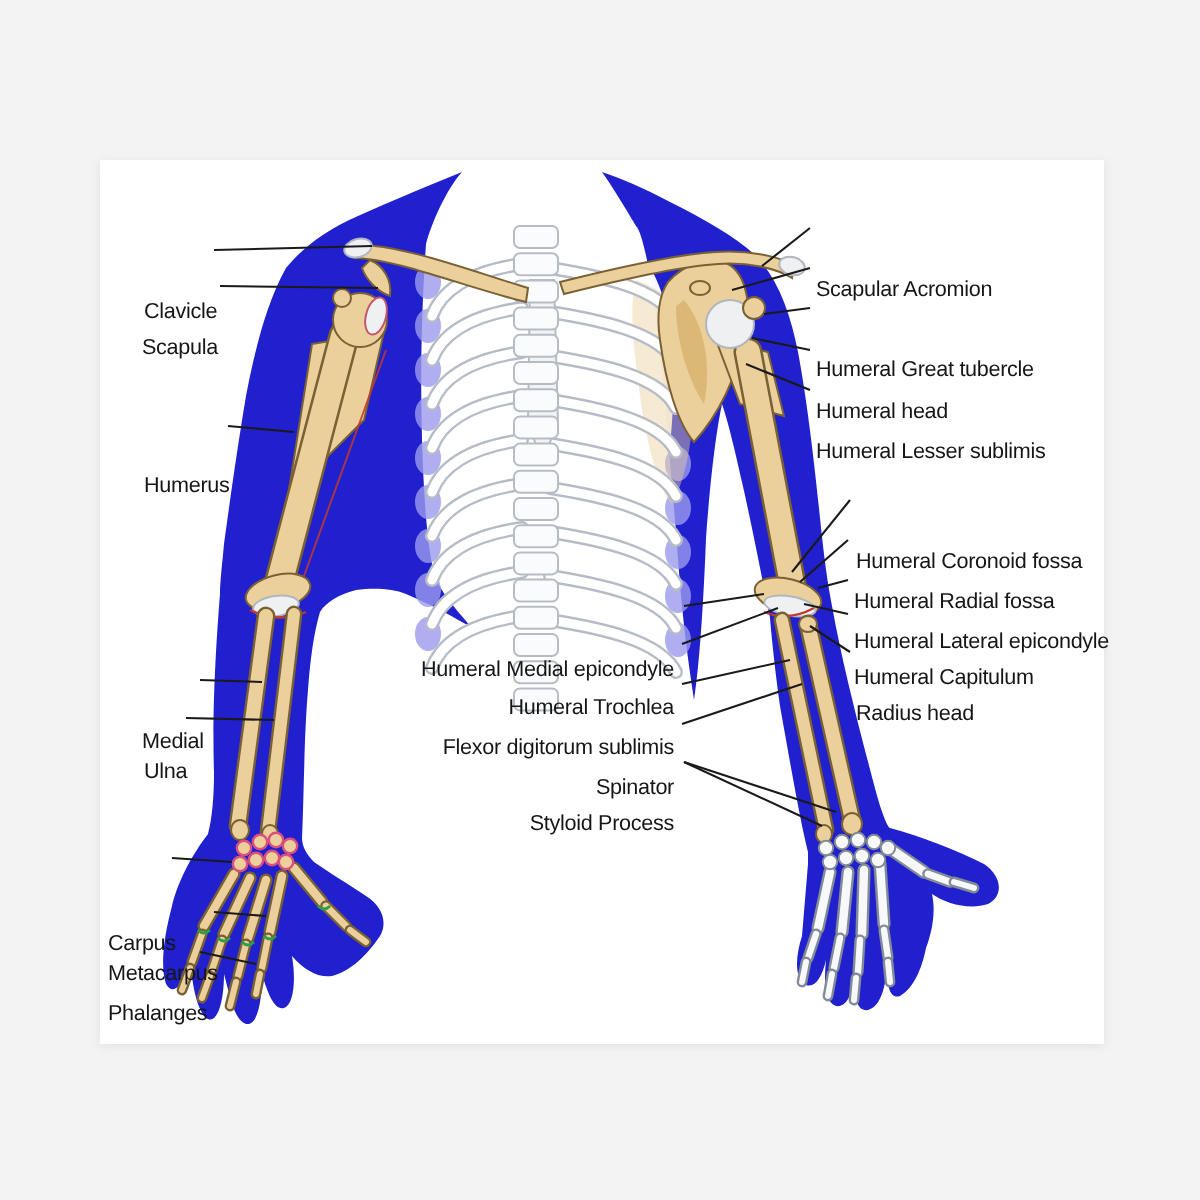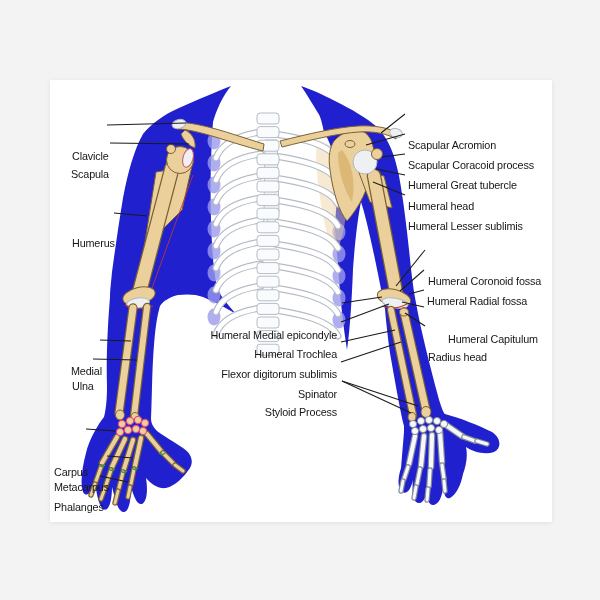--- a/index.html
+++ b/index.html
@@ -334,28 +334,28 @@
   <div class="lbl" style="left:72px;top:118px">Clavicle</div>
   <div class="lbl" style="left:71px;top:136px">Scapula</div>
   <div class="lbl" style="left:72px;top:205px">Humerus</div>
   <div class="lbl" style="left:71px;top:333px">Medial</div>
   <div class="lbl" style="left:72px;top:348px">Ulna</div>
   <div class="lbl" style="left:54px;top:434px">Carpus</div>
   <div class="lbl" style="left:54px;top:449px">Metacarpus</div>
   <div class="lbl" style="left:54px;top:469px">Phalanges</div>
 
   <div class="lbl" style="left:408px;top:107px">Scapular Acromion</div>
-  <div class="lbl" style="left:408px;top:127px">Scapular Coracoid process</div>
   <div class="lbl" style="left:408px;top:147px">Humeral Great tubercle</div>
   <div class="lbl" style="left:408px;top:168px">Humeral head</div>
   <div class="lbl" style="left:408px;top:188px">Humeral Lesser sublimis</div>
 
   <div class="lbl" style="left:428px;top:243px">Humeral Coronoid fossa</div>
   <div class="lbl" style="left:427px;top:263px">Humeral Radial fossa</div>
-  <div class="lbl" style="left:448px;top:301px">Humeral Capitulum</div>
+  <div class="lbl" style="left:427px;top:283px">Humeral Lateral epicondyle</div>
+  <div class="lbl" style="left:427px;top:301px">Humeral Capitulum</div>
   <div class="lbl" style="left:428px;top:319px">Radius head</div>
 
   <div class="lbl r" style="right:263px;top:297px">Humeral Medial epicondyle</div>
   <div class="lbl r" style="right:263px;top:316px">Humeral Trochlea</div>
   <div class="lbl r" style="right:263px;top:336px">Flexor digitorum sublimis</div>
   <div class="lbl r" style="right:263px;top:356px">Spinator</div>
   <div class="lbl r" style="right:263px;top:374px">Styloid Process</div>
 </div>
 
 </body></html>

